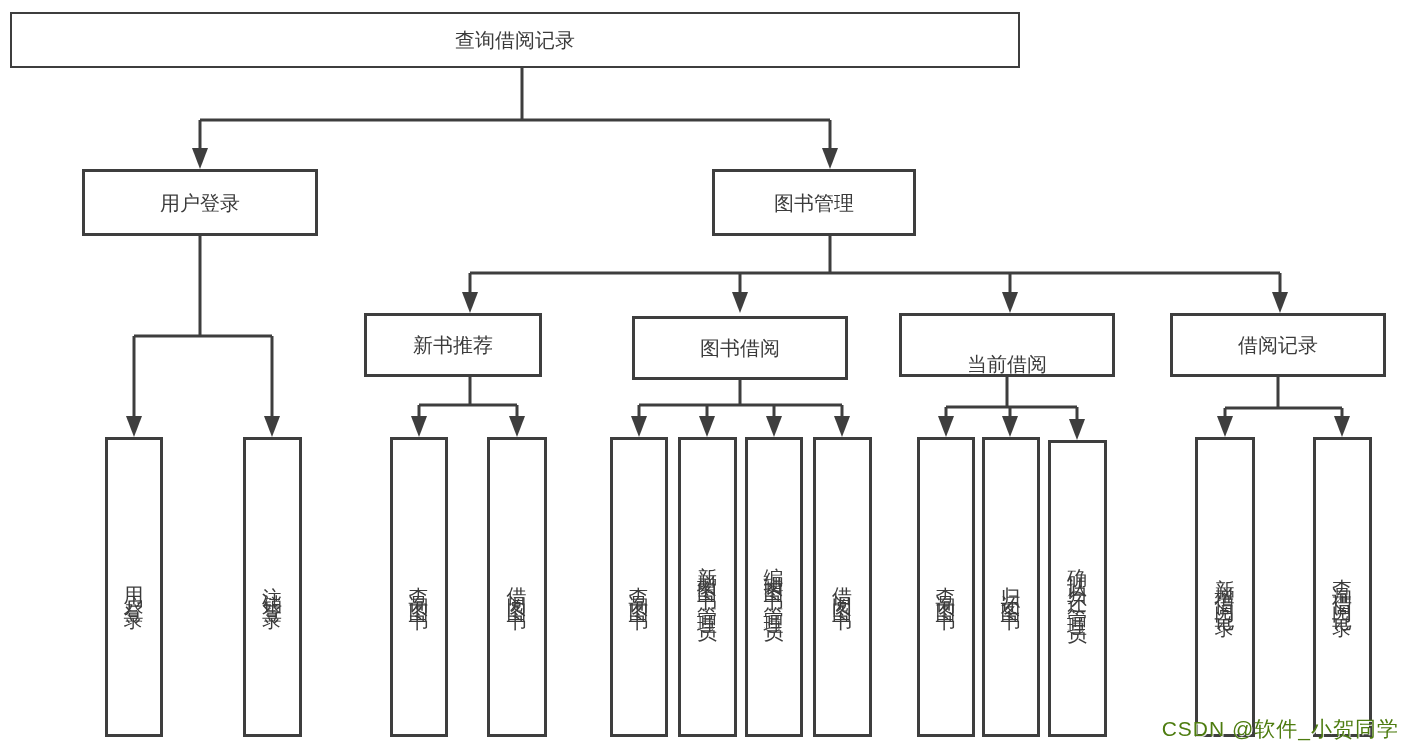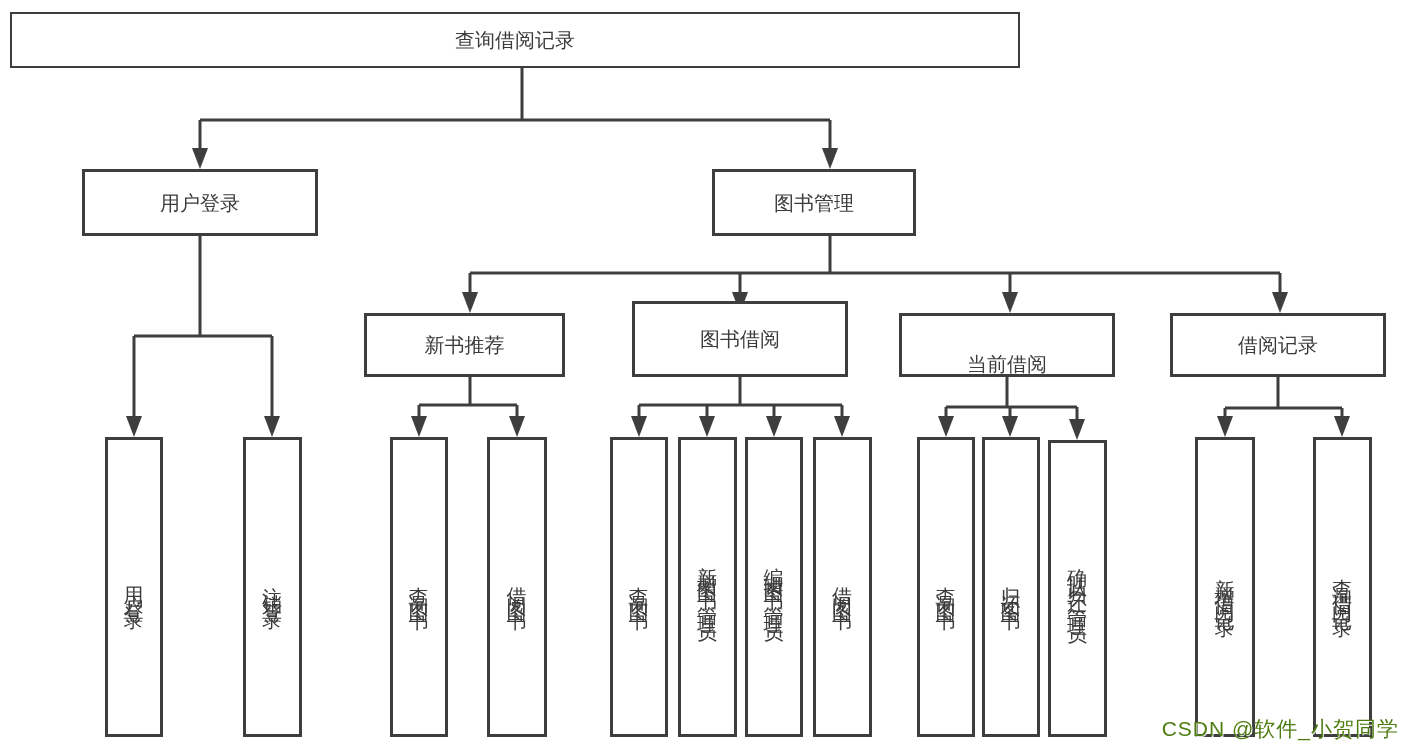--- a/index.html
+++ b/index.html
@@ -115,24 +115,24 @@
     <span>查询借阅记录</span>
   </div>
 
   <div class="node" style="left:82px; top:169px; width:236px; height:67px;">
     <span>用户登录</span>
   </div>
   <div class="node" style="left:712px; top:169px; width:204px; height:67px;">
     <span>图书管理</span>
   </div>
 
-  <div class="node" style="left:364px; top:313px; width:201px; height:64px;">
+  <div class="node" style="left:364px; top:313px; width:178px; height:64px;">
     <span>新书推荐</span>
   </div>
-  <div class="node" style="left:632px; top:301px; width:216px; height:76px;">
+  <div class="node" style="left:632px; top:316px; width:216px; height:64px;">
     <span>图书借阅</span>
   </div>
   <div class="node" style="left:899px; top:313px; width:216px; height:64px;align-items:flex-end;">
     <span>当前借阅</span>
   </div>
   <div class="node" style="left:1170px; top:313px; width:216px; height:64px;">
     <span>借阅记录</span>
   </div>
 
   <div class="node vbox" style="left:105px; top:437px; width:58px; height:300px;">

